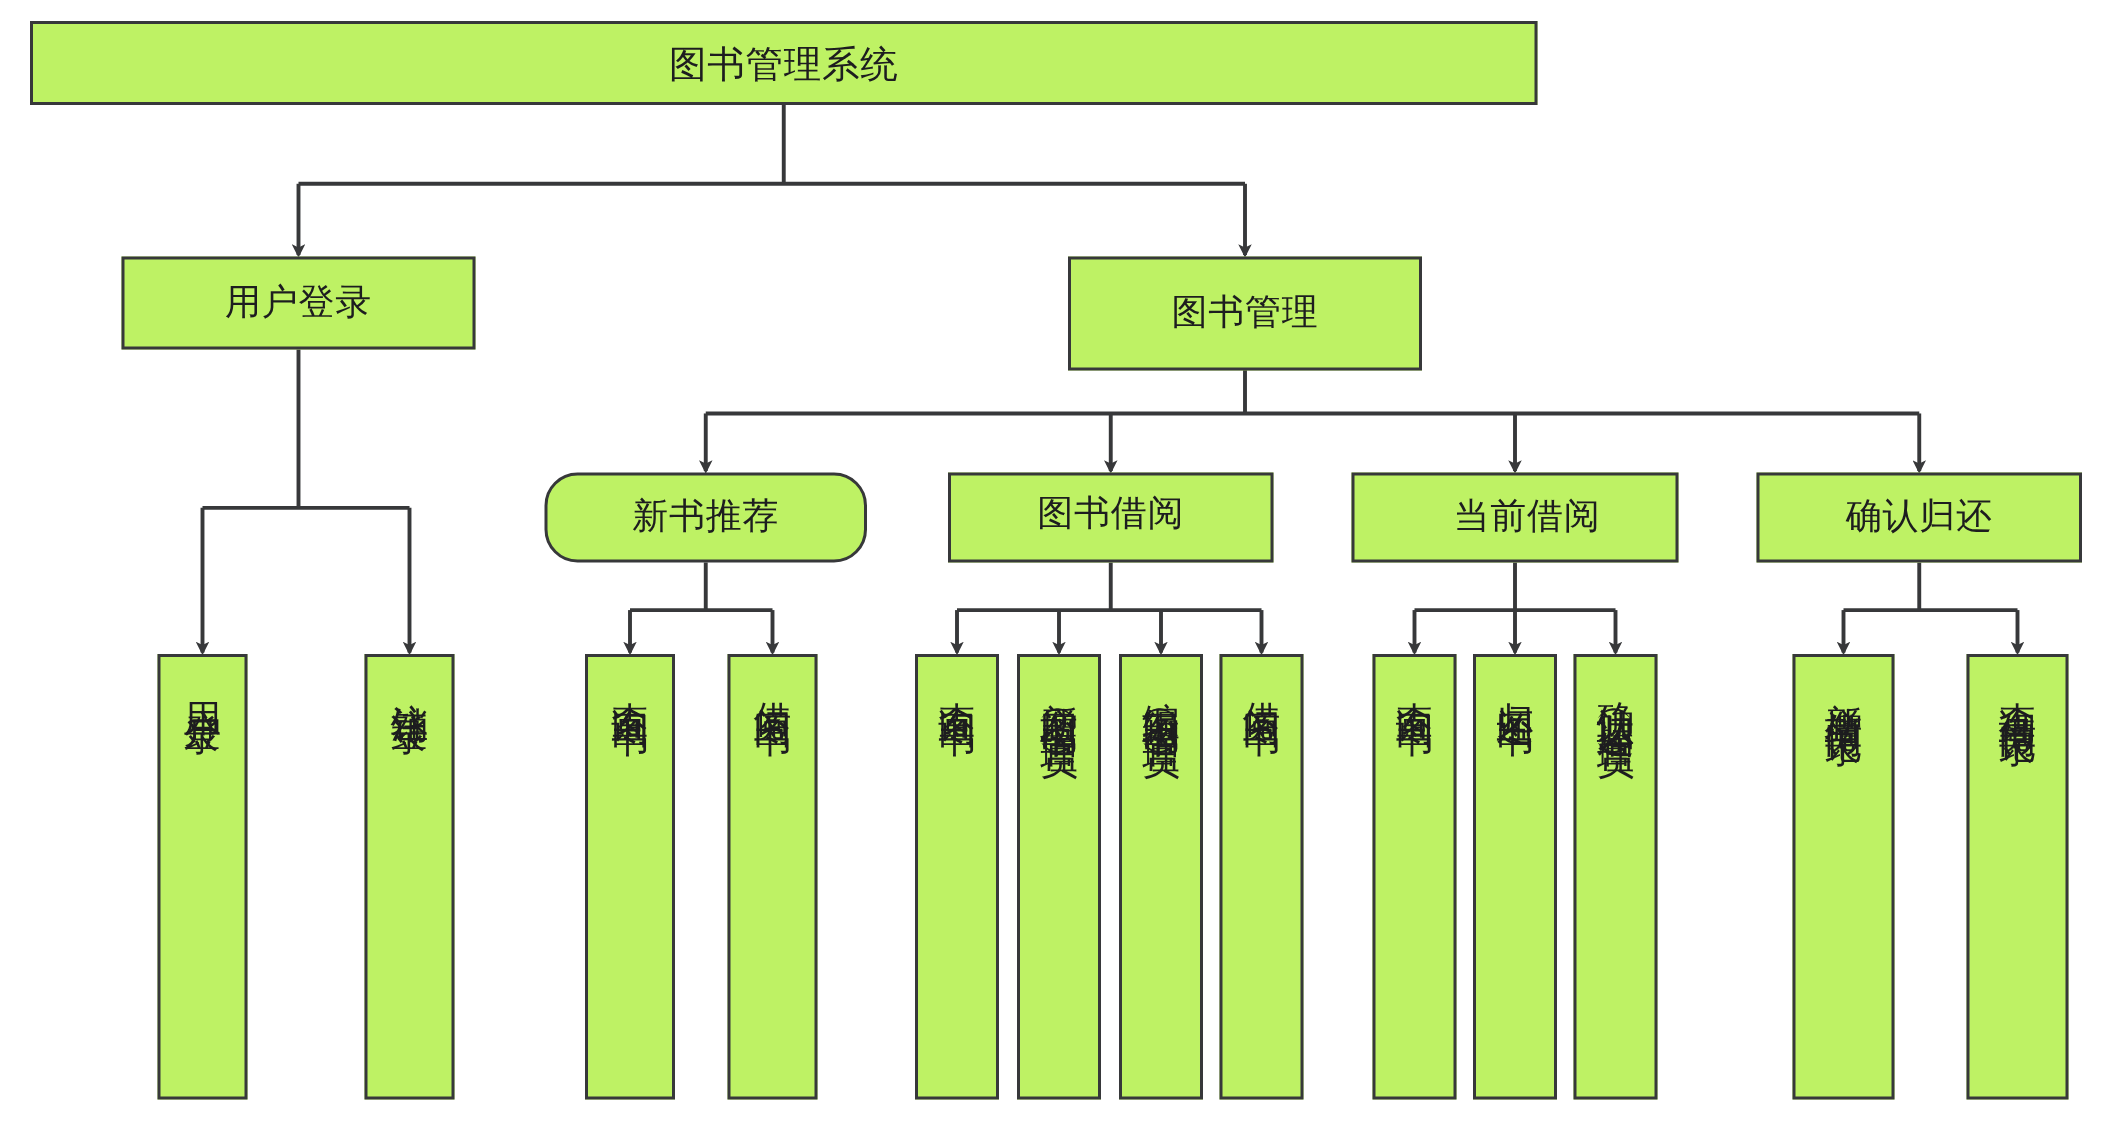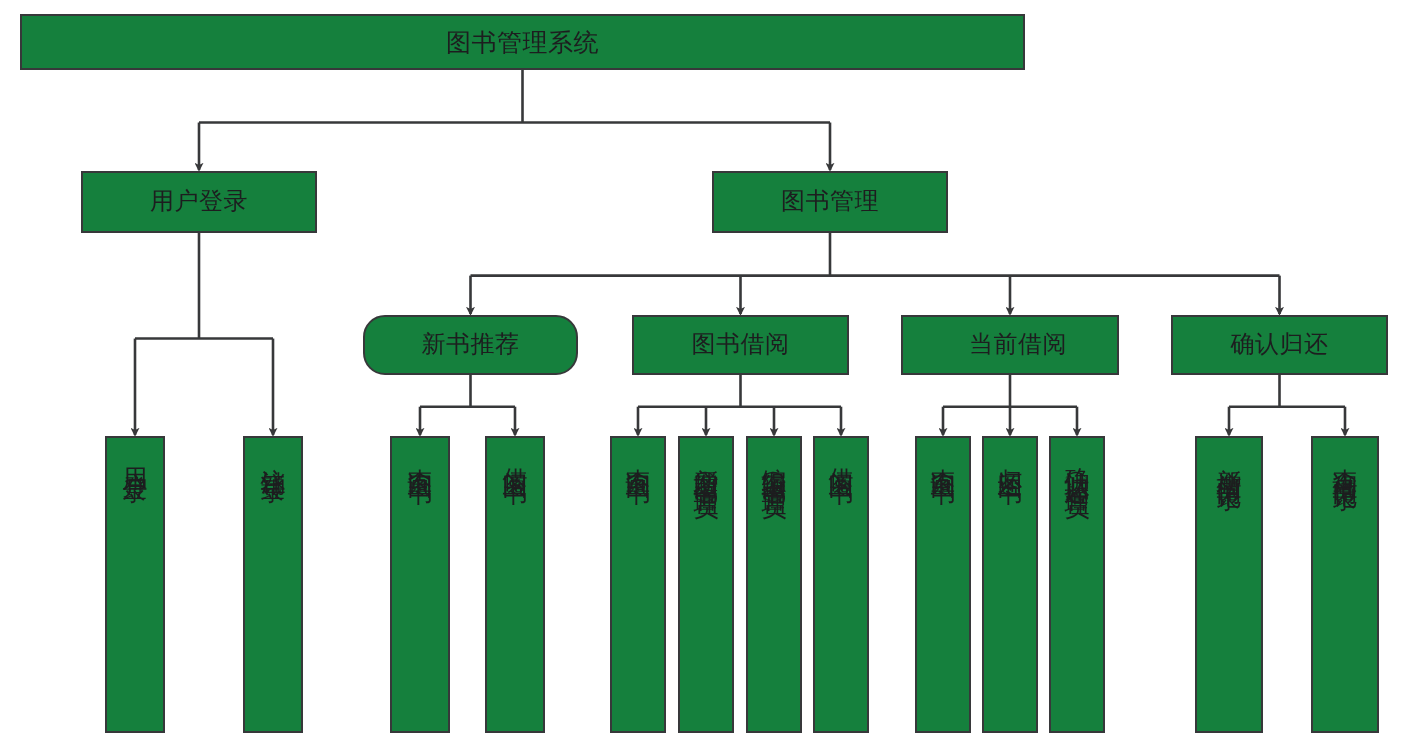--- a/index.html
+++ b/index.html
@@ -19,21 +19,21 @@
     position: absolute;
     left: 0;
     top: 0;
     width: 1405px;
     height: 747px;
   }
   .node {
     position: absolute;
     box-sizing: border-box;
     border: 2px solid #37383a;
-    background: #15803d;
+    background: #bef264;
     display: flex;
     align-items: center;
     justify-content: center;
     color: #1d1d1f;
     z-index: 2;
   }
   .node .label {
     display: block;
     text-align: center;
     line-height: 1.08;
@@ -113,27 +113,27 @@
   </svg>
 
   <div class="node root horiz" id="n-root" style="left: 20px; top: 14px; width: 1005px; height: 56px;">
     <span class="label">图书管理系统</span>
   </div>
 
   <div id="node-host">
       <div class="node horiz" style="left: 81px; top: 171px; width: 236px; height: 62px;">
         <span class="label">用户登录</span>
       </div>
-      <div class="node horiz" style="left: 712px; top: 171px; width: 236px; height: 62px;">
+      <div class="node horiz" style="left: 712px; top: 171px; width: 236px; height: 76px;">
         <span class="label">图书管理</span>
       </div>
       <div class="node horiz" style="left: 363px; top: 315px; width: 215px; height: 60px; border-radius: 22px;">
         <span class="label">新书推荐</span>
       </div>
-      <div class="node horiz" style="left: 632px; top: 315px; width: 217px; height: 60px;">
+      <div class="node horiz" style="left: 632px; top: 315px; width: 217px; height: 60px; font-family: Liberation Mono, monospace;">
         <span class="label">图书借阅</span>
       </div>
       <div class="node horiz" style="left: 901px; top: 315px; width: 218px; height: 60px; padding-left: 16px;">
         <span class="label">当前借阅</span>
       </div>
       <div class="node horiz" style="left: 1171px; top: 315px; width: 217px; height: 60px;">
         <span class="label">确认归还</span>
       </div>
       <div class="node vert" style="left: 105px; top: 436px; width: 60px; height: 297px;">
         <span class="label">用户登录</span>

